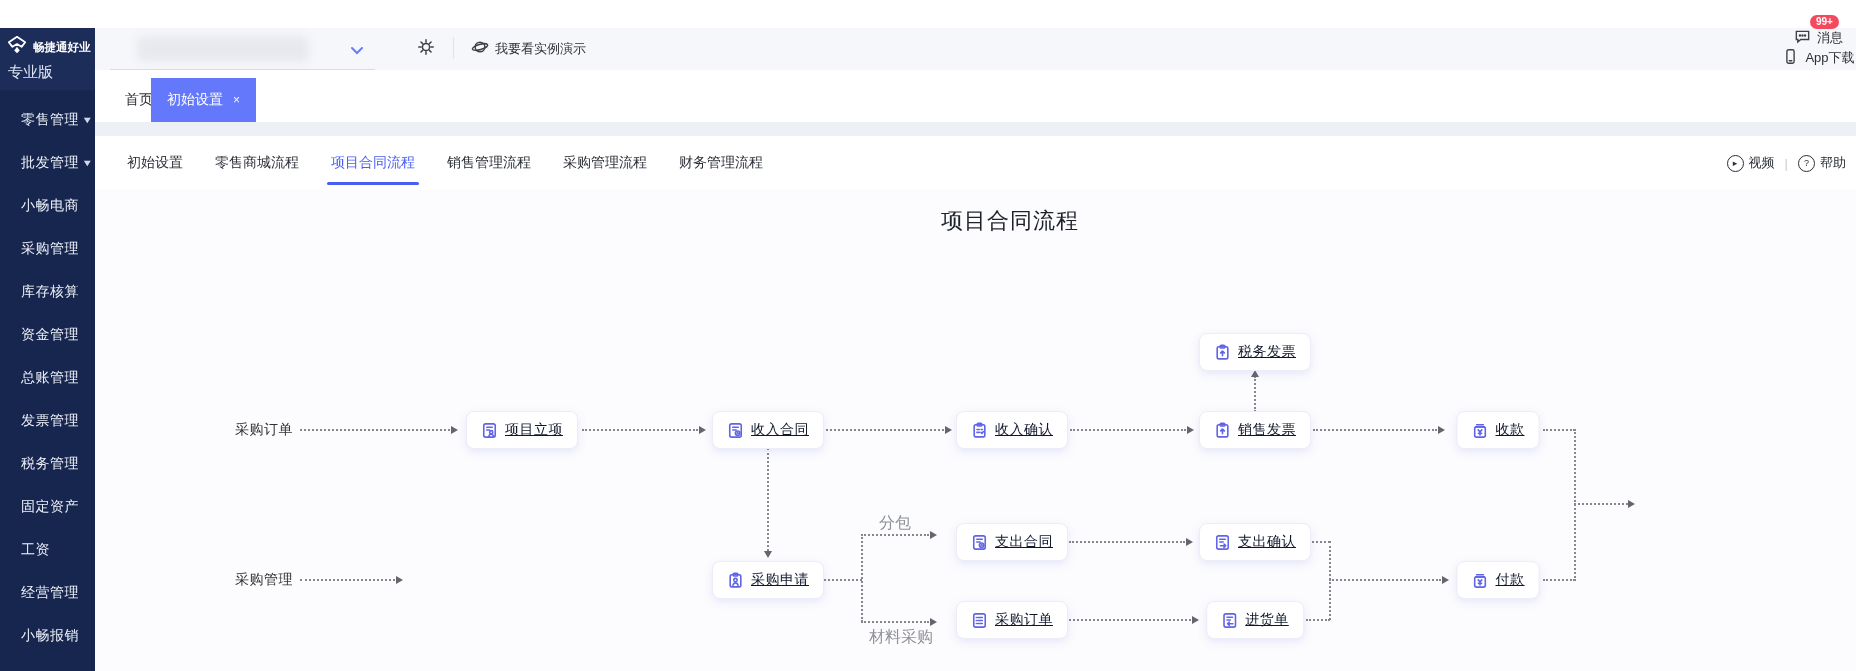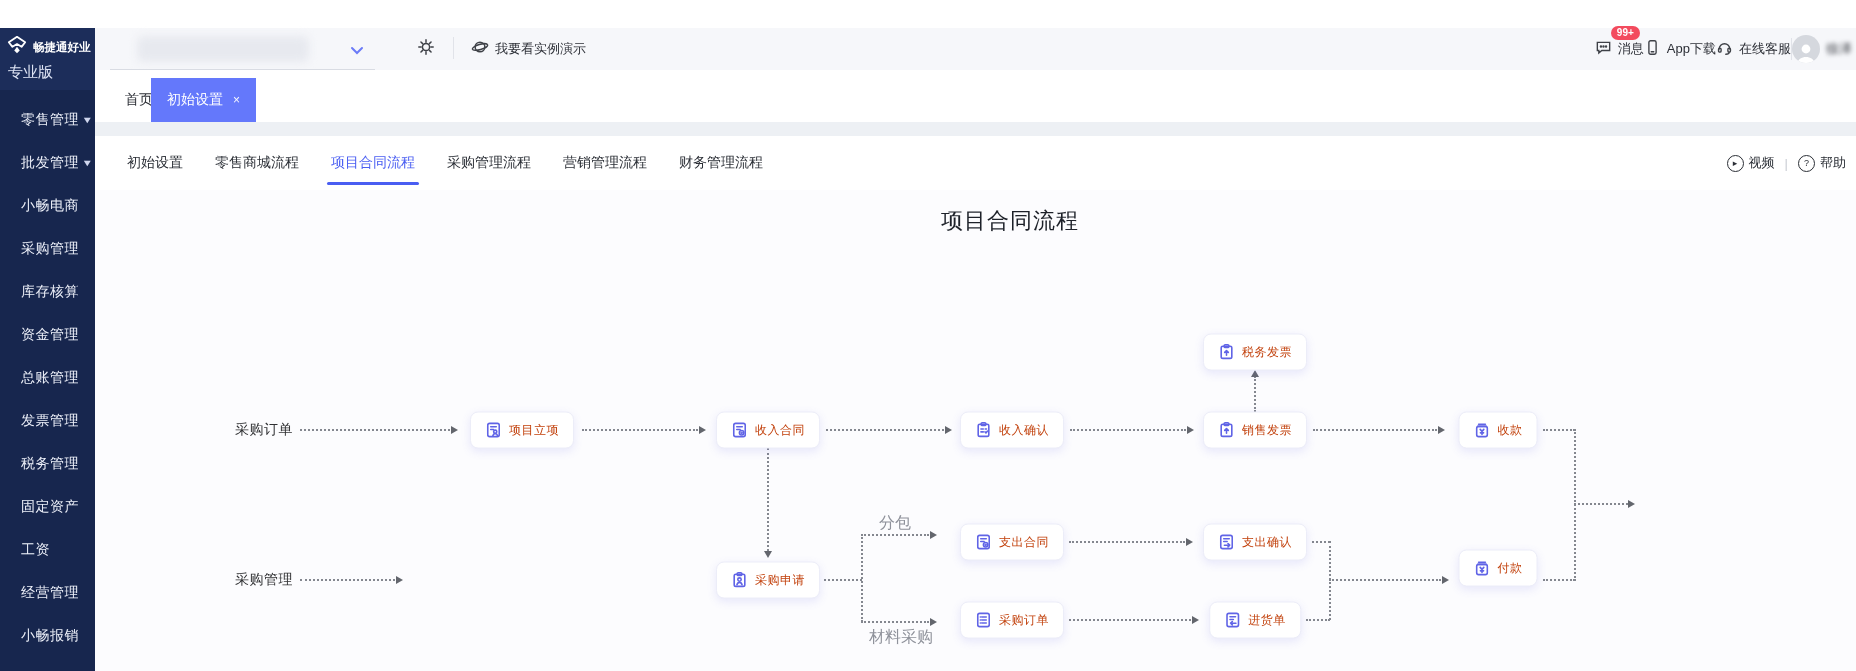--- a/index.html
+++ b/index.html
@@ -9,21 +9,21 @@
   
   .topstrip{position:absolute;left:0;top:0;width:1856px;height:28px;background:#fff;}
   .header{position:absolute;left:95px;top:28px;width:1761px;height:42px;background:#f6f7fa;}
   .blur-blob{position:absolute;left:42px;top:8px;width:172px;height:26px;background:#e7e9ef;border-radius:6px;filter:blur(4px);}
   .hdr-underline{position:absolute;left:15px;top:41px;width:265px;height:1px;background:#d9dce3;}
   .chevron{position:absolute;left:255px;top:13px;}
   .icon-btn{position:absolute;top:10px;display:flex;align-items:center;gap:6px;color:#2c2f36;font-size:13px;cursor:pointer;}
   .gear{left:322px;}
   .hdr-sep1{position:absolute;left:358px;top:9px;width:1px;height:22px;background:#e1e3e9;}
   .demo{left:376px;}
-  .hdr-right{position:absolute;right:0;top:0;height:42px;display:flex;align-items:center;padding-right:0;}
+  .hdr-right{position:absolute;right:0;top:0;height:42px;display:flex;align-items:center;padding-right:0;flex-direction:column;}
   .hr-item{position:relative;display:flex;align-items:center;gap:6px;font-size:13px;color:#2c2f36;cursor:pointer;white-space:nowrap;}
   .badge{position:absolute;top:-13px;left:16px;background:#f34b5e;color:#fff;font-size:10px;line-height:14px;padding:0 6px;border-radius:8px;font-weight:bold;}
   .hdr-sep2{width:1px;height:22px;background:#e1e3e9;}
   .avatar{width:28px;height:28px;border-radius:50%;background:#d5d8de;display:flex;align-items:flex-end;justify-content:center;overflow:hidden;}
   .username{font-size:13px;color:#2c2f36;width:30px;overflow:hidden;filter:blur(2px);white-space:nowrap;}
 
   
   .sidebar{position:absolute;left:0;top:28px;width:95px;height:643px;background:#17264e;}
   .logo-row{display:flex;align-items:center;gap:5px;padding:7px 4px 0 6px;background:#1c2d5a;}
   .logo-title{color:#fff;font-size:11.5px;font-weight:bold;letter-spacing:0;white-space:nowrap;overflow:hidden;filter:blur(.4px);}
@@ -49,21 +49,21 @@
   .subtab-right{position:absolute;right:10px;top:0;height:54px;display:flex;align-items:center;gap:10px;font-size:13px;color:#2b2f36;}
   .sr-item{display:flex;align-items:center;gap:5px;cursor:pointer;}
   .circ-glyph{width:15px;height:15px;border:1.3px solid #2b2f36;border-radius:50%;display:inline-flex;align-items:center;justify-content:center;font-size:9px;line-height:1;color:#2b2f36;}
   .sr-sep{color:#c9ccd3;}
 
   
   .content{position:absolute;left:95px;top:190px;width:1761px;height:481px;background:#fcfcfe;}
   .flow-title{position:absolute;left:915px;top:16px;transform:translateX(-50%);font-size:22px;color:#1d2129;font-weight:500;letter-spacing:1px;}
   .lane-label{position:absolute;transform:translateY(-50%);font-size:14px;color:#303133;letter-spacing:.5px;}
   .node{position:absolute;transform:translate(-50%,-50%);display:flex;align-items:center;gap:7px;background:#fff;border:1px solid #ecedf8;border-radius:8px;padding:9px 14px;box-shadow:0 3px 10px rgba(96,100,230,.14);cursor:pointer;white-space:nowrap;}
-  .nlabel{font-size:12px;color:#c2410c;letter-spacing:.5px;}
+  .nlabel{font-size:14px;color:#0f172a;letter-spacing:.5px;text-decoration:underline;}
   .nicon{display:inline-flex;width:17px;height:17px;}
   .nicon svg{stroke:#6064e6;fill:none;stroke-width:1.5;stroke-linecap:round;stroke-linejoin:round;}
   .eh{position:absolute;height:0;border-top:2px dotted #84878f;}
   .ev{position:absolute;width:0;border-left:2px dotted #84878f;}
   .ar-r{position:absolute;width:0;height:0;border-top:4px solid transparent;border-bottom:4px solid transparent;border-left:7px solid #63666d;}
   .ar-u{position:absolute;width:0;height:0;border-left:4px solid transparent;border-right:4px solid transparent;border-bottom:7px solid #63666d;}
   .ar-d{position:absolute;width:0;height:0;border-left:4px solid transparent;border-right:4px solid transparent;border-top:7px solid #63666d;}
   .edge-label{position:absolute;transform:translate(-50%,-50%);font-size:16px;color:#8f929b;white-space:nowrap;}
   .ico16 svg{stroke:#3e4147;fill:none;stroke-width:1.3;stroke-linecap:round;}
 </style>
@@ -218,24 +218,24 @@
       <div class="subtab">
           <span>初始设置</span>
         </div>
       <div class="subtab">
           <span>零售商城流程</span>
         </div>
       <div class="subtab active">
           <span>项目合同流程</span>
         </div>
       <div class="subtab">
+          <span>销售管理流程</span>
+        </div>
+      <div class="subtab">
           <span>采购管理流程</span>
-        </div>
-      <div class="subtab">
-          <span>营销管理流程</span>
         </div>
       <div class="subtab">
           <span>财务管理流程</span>
         </div>
     </div>
     <div class="subtab-right">
       <span class="sr-item">
         <span class="circ-glyph">▸</span>
         <span>视频</span>
       </span>
@@ -397,21 +397,21 @@
           <svg width="17" height="17" viewBox="0 0 16 16">
             <rect x="3" y="2.6" width="10" height="11.4" rx="1.6"></rect>
             <rect x="5.8" y="1.2" width="4.4" height="2.6" rx="1"></rect>
             <circle cx="8" cy="7.6" r="1.6"></circle>
             <path d="M5.6 12.4c.4-1.5 1.3-2.2 2.4-2.2s2 .7 2.4 2.2"></path>
           </svg>
         </span>
       <span class="nlabel">采购申请</span>
     </div>
 
-    <div class="node" style="left:1403px;top:378px">
+    <div class="node" style="left:1403px;top:390px">
       <span class="nicon">
           <svg width="17" height="17" viewBox="0 0 16 16">
             <path d="M4 4.6h8M4.8 2.6h6.4"></path>
             <rect x="3" y="4.6" width="10" height="9.6" rx="1.8"></rect>
             <path d="M6.3 7.4L8 9.3l1.7-1.9M8 9.3v3M6.5 10.7h3"></path>
           </svg>
         </span>
       <span class="nlabel">付款</span>
     </div>
 

